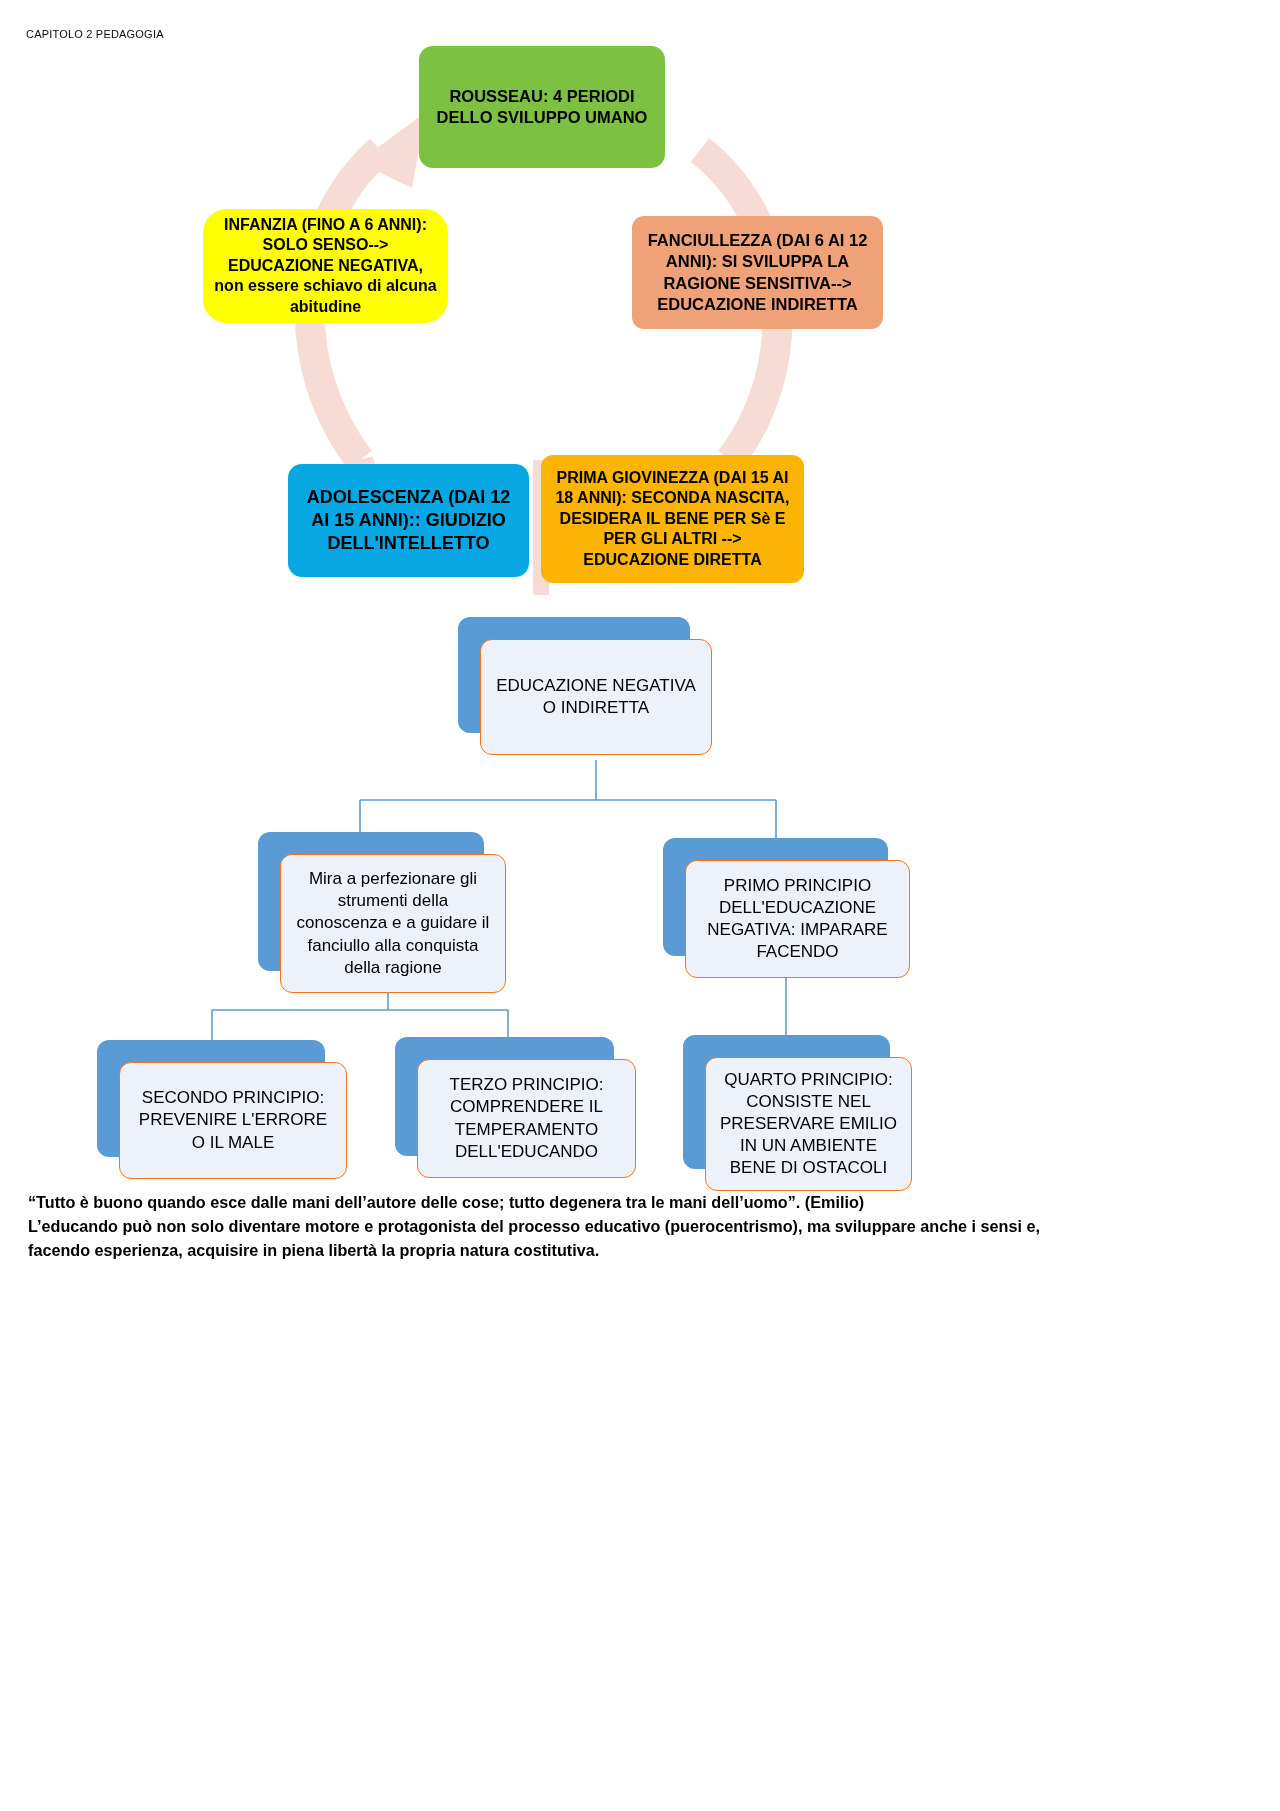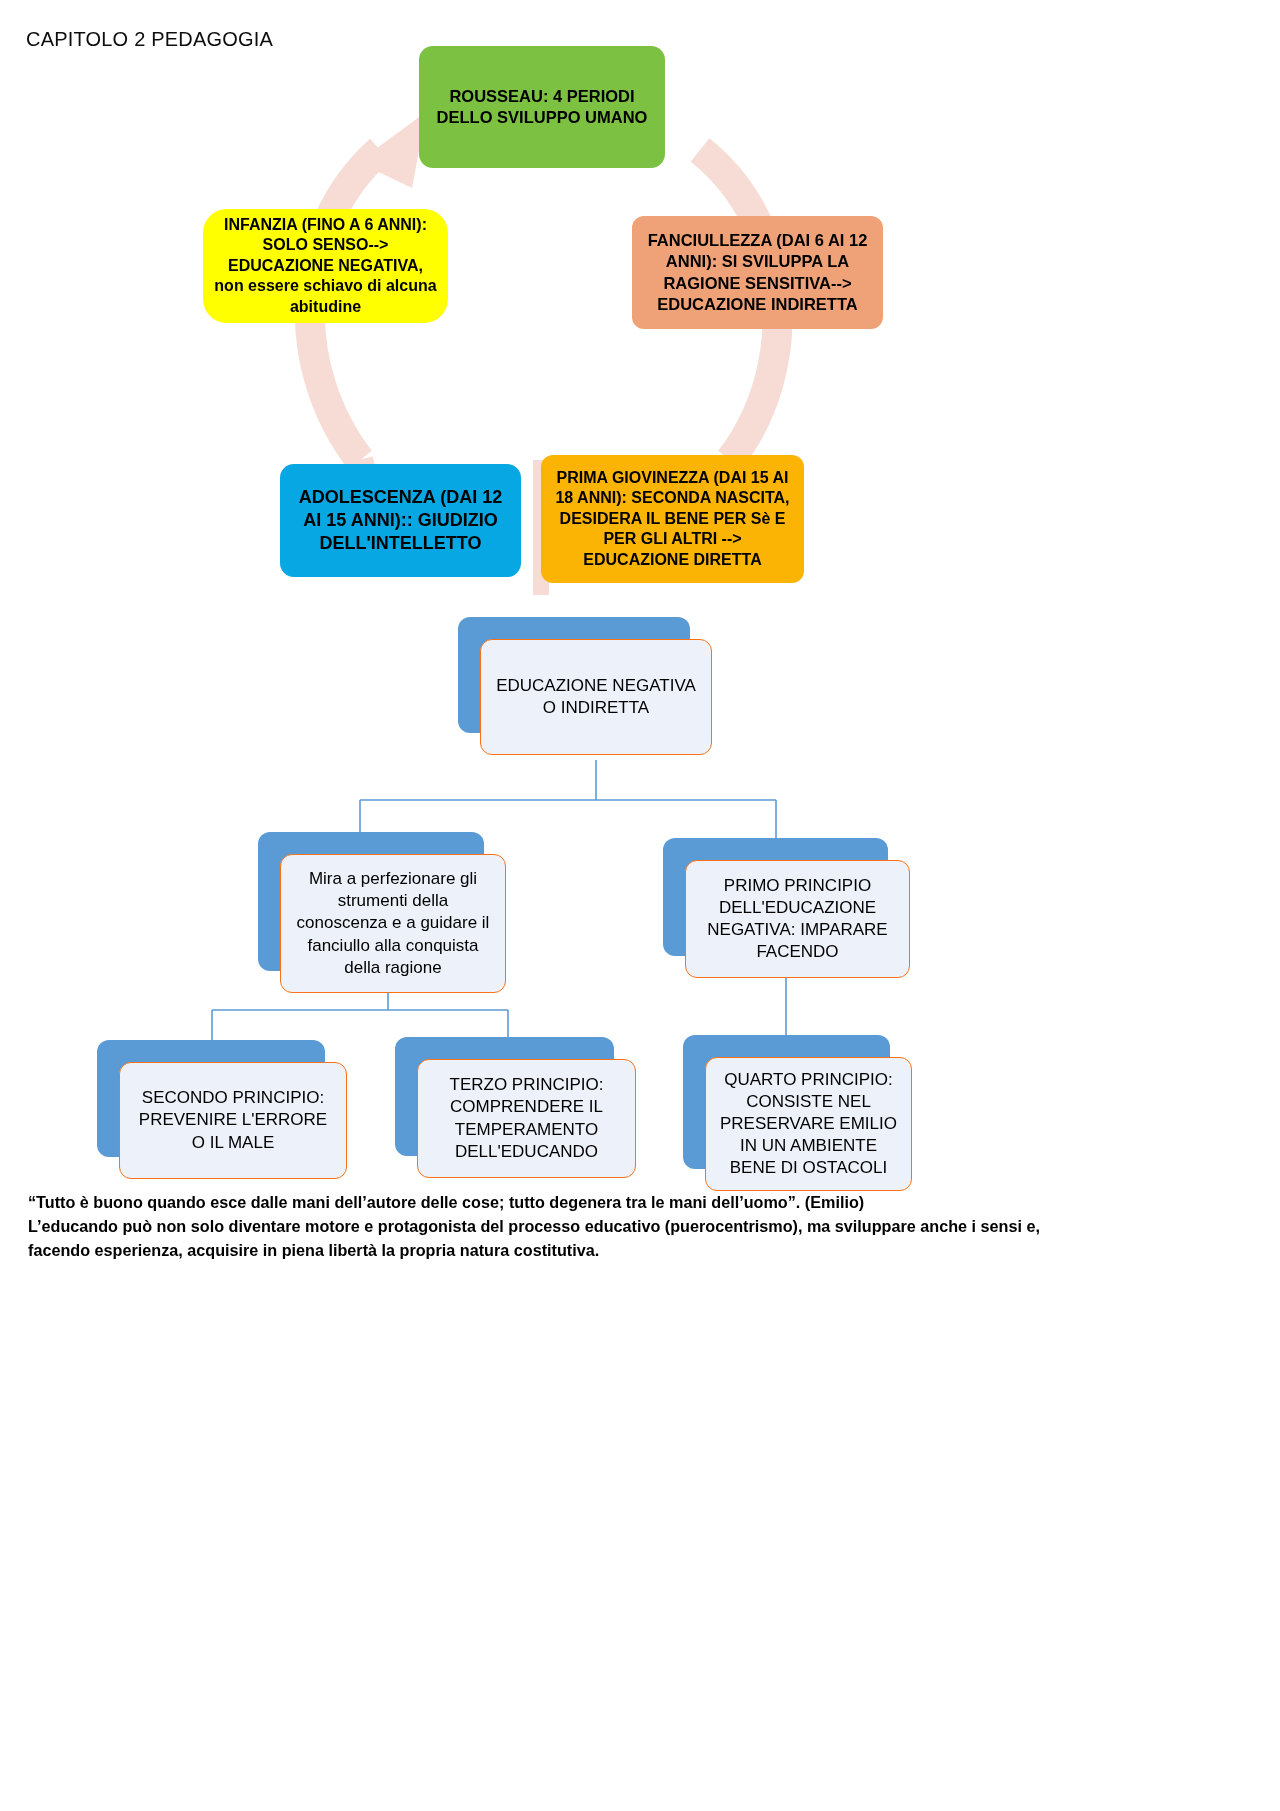--- a/index.html
+++ b/index.html
@@ -17,21 +17,21 @@
     height: 1811px;
     overflow: hidden;
     background: #ffffff;
   }
 
   
   .doc-title {
     position: absolute;
     left: 26px;
     top: 28px;
-    font-size: 20px;
+    font-size: 11px;
     letter-spacing: 0.2px;
     color: #0d0d0d;
     white-space: nowrap;
   }
 
   
   .cycle-svg {
     position: absolute;
     left: 230px;
     top: 40px;
@@ -67,21 +67,21 @@
     border-radius: 24px;
   }
   .cyc-orange {
     left: 632px; top: 216px;
     width: 251px; height: 113px;
     background: #EFA278;
     font-size: 16.5px;
     border-radius: 12px;
   }
   .cyc-blue {
-    left: 280px; top: 464px;
+    left: 288px; top: 464px;
     width: 241px; height: 113px;
     background: #06A7E2;
     font-size: 18px;
     border-radius: 14px;
   }
   .cyc-gold {
     left: 541px; top: 455px;
     width: 263px; height: 128px;
     background: #FBB404;
     font-size: 16px;

